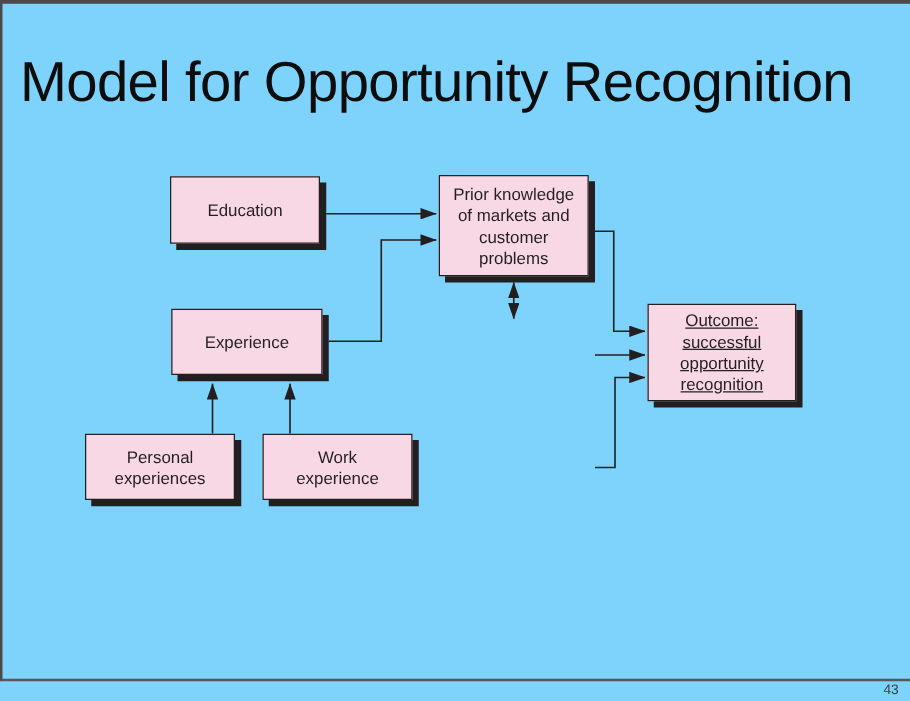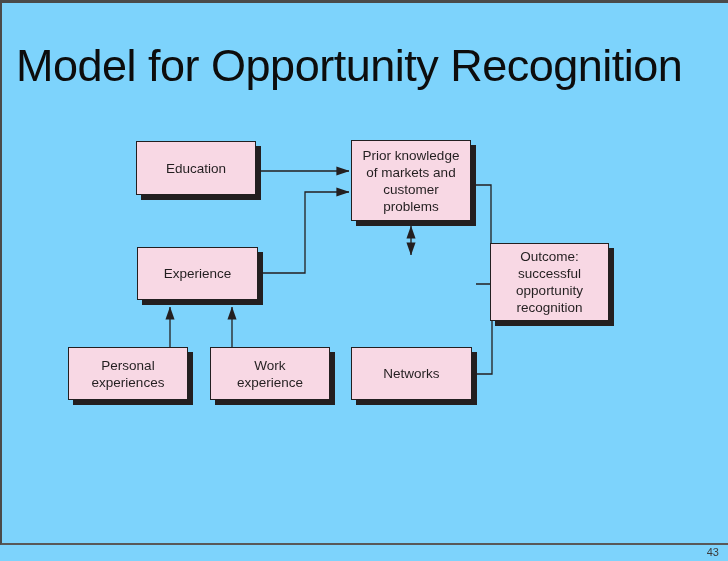--- a/index.html
+++ b/index.html
@@ -37,21 +37,21 @@
     display:flex;align-items:center;justify-content:center;
     text-align:center;
     color:#231f20;
     font-size:13.5px;line-height:1.26;
     white-space:pre-line;
   }
   .box-education{left:136px;top:141px;width:120px;height:54px;}
   .box-prior{left:351px;top:140px;width:120px;height:81px;}
   .box-experience{left:137px;top:247px;width:121px;height:53px;}
   .box-alertness{left:351px;top:257px;width:120px;height:53px;}
-  .box-outcome{left:490px;top:243px;width:119px;height:78px;}
+  .box-outcome{left:518px;top:243px;width:119px;height:78px;text-decoration:underline;}
   .box-personal{left:68px;top:347px;width:120px;height:53px;}
   .box-work{left:210px;top:347px;width:120px;height:53px;}
   .box-networks{left:351px;top:347px;width:121px;height:53px;}
 </style>
 </head>
 <body>
 
 <div class="slide">
 
   <div class="frame"></div>
@@ -102,19 +102,16 @@
   <div class="box box-personal">
     <span>Personal
 experiences</span>
   </div>
 
   <div class="box box-work">
     <span>Work
 experience</span>
   </div>
 
-  <div class="box box-networks">
-    <span>Networks</span>
-  </div>
 
   <div class="page-number">43</div>
 
 </div>
 
 </body></html>

